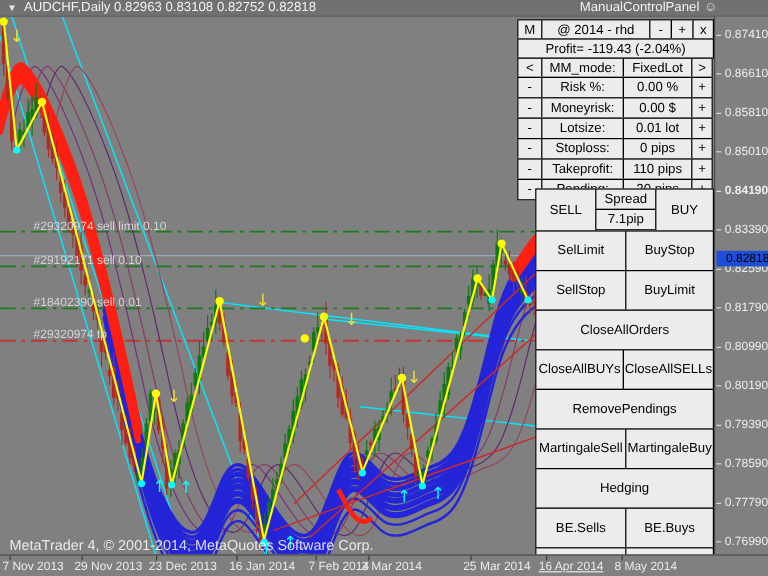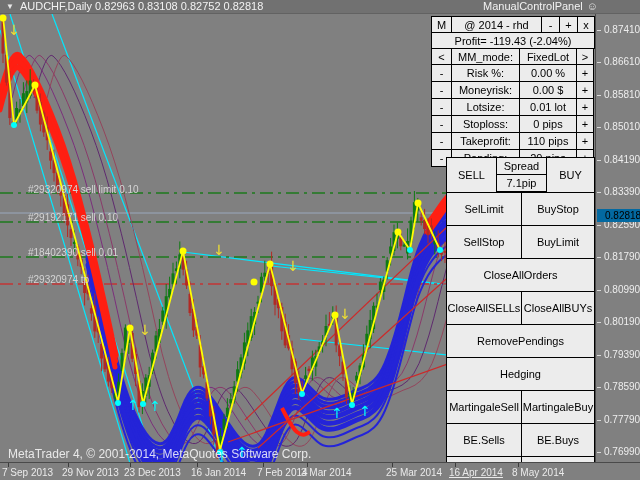--- a/index.html
+++ b/index.html
@@ -33,21 +33,21 @@
   .w50{width:51px;} .w75{width:76px;} .w73{flex:1;}
   .spread-col{display:flex;flex-direction:column;width:51px;margin-left:-1px;margin-top:-1px;}
   .spread-col .cell{margin:0;width:100%;height:18px;}
   .spread-col .cell+ .cell{margin-top:-1px;}
   .trade-big{height:35px;}
   
   .price-axis{position:absolute;left:595px;top:14px;width:45px;height:448px;background:#808080;
               border-left:1px solid #4a4a4a;z-index:3;color:#ededed;font-size:10px;}
   .pa-tick{position:absolute;left:0;height:12px;line-height:12px;white-space:nowrap;}
   .pa-dash{display:inline-block;width:4px;height:1px;background:#d9d9d9;vertical-align:middle;margin-right:3px;margin-left:1px;}
-  .pa-current{position:absolute;left:1px;width:44px;height:13px;background:#0369a1;color:#000;
+  .pa-current{position:absolute;left:1px;width:44px;height:13px;background:#1d4ed8;color:#000;
               line-height:13px;padding-left:8px;font-size:10px;z-index:4;}
   .time-axis{position:absolute;left:0;top:462px;width:640px;height:18px;background:#808080;
              border-top:1px solid #4a4a4a;z-index:3;color:#eaeaea;font-size:10px;}
   .ta-label{position:absolute;top:4px;white-space:nowrap;}
   .ta-tick{position:absolute;top:0;width:1px;height:4px;background:#3c3c3c;}
 </style>
 </head>
 <body>
 
 <div class="screen">
@@ -474,64 +474,64 @@
         <div class="cell w73">BuyStop</div>
       </div>
       <div class="p-row h32">
         <div class="cell w75">SellStop</div>
         <div class="cell w73">BuyLimit</div>
       </div>
       <div class="p-row h32">
         <div class="cell grow">CloseAllOrders</div>
       </div>
       <div class="p-row h32">
+        <div class="cell w73">CloseAllBUYs</div>
         <div class="cell w75">CloseAllSELLs</div>
-        <div class="cell w73">CloseAllBUYs</div>
       </div>
       <div class="p-row h32">
         <div class="cell grow">RemovePendings</div>
-      </div>
-      <div class="p-row h32">
-        <div class="cell grow">Hedging</div>
       </div>
       <div class="p-row h32">
         <div class="cell w75">MartingaleSell</div>
         <div class="cell w73">MartingaleBuy</div>
+      </div>
+      <div class="p-row h32">
+        <div class="cell grow">Hedging</div>
       </div>
       <div class="p-row h32">
         <div class="cell w75">BE.Sells</div>
         <div class="cell w73">BE.Buys</div>
       </div>
       <div class="p-row h32">
         <div class="cell w75">Mod.TP.Sells</div>
         <div class="cell w73">Mod.TP.Buys</div>
       </div>
     </div>
   </div>
 
   <div class="price-axis" id="price-axis">
       <div class="pa-tick" style="top: 10px;"><span class="pa-dash"></span>0.87410</div>
       <div class="pa-tick" style="top: 42px;"><span class="pa-dash"></span>0.86610</div>
       <div class="pa-tick" style="top: 75px;"><span class="pa-dash"></span>0.85810</div>
       <div class="pa-tick" style="top: 107px;"><span class="pa-dash"></span>0.85010</div>
-      <div class="pa-tick" style="top: 140px;"><span class="pa-dash"></span>0.84190</div>
+      <div class="pa-tick" style="top: 140px; font-weight: bold;"><span class="pa-dash"></span>0.84190</div>
       <div class="pa-tick" style="top: 172px;"><span class="pa-dash"></span>0.83390</div>
       <div class="pa-tick" style="top: 205px;"><span class="pa-dash"></span>0.82590</div>
       <div class="pa-tick" style="top: 237px;"><span class="pa-dash"></span>0.81790</div>
       <div class="pa-tick" style="top: 270px;"><span class="pa-dash"></span>0.80990</div>
       <div class="pa-tick" style="top: 302px;"><span class="pa-dash"></span>0.80190</div>
       <div class="pa-tick" style="top: 335px;"><span class="pa-dash"></span>0.79390</div>
       <div class="pa-tick" style="top: 367px;"><span class="pa-dash"></span>0.78590</div>
       <div class="pa-tick" style="top: 400px;"><span class="pa-dash"></span>0.77790</div>
       <div class="pa-tick" style="top: 432px;"><span class="pa-dash"></span>0.76990</div>
       <div class="pa-current" style="top: 195px;">0.82818</div>
     </div>
 
   <div class="time-axis" id="time-axis">
-      <div class="ta-label" style="left: 2px;">7 Sep 2013</div>
+      <div class="ta-label" style="left: 2px;">7 Nov 2013</div>
       <div class="ta-tick" style="left: 8px;"></div>
       <div class="ta-label" style="left: 62px;">29 Nov 2013</div>
       <div class="ta-tick" style="left: 68px;"></div>
       <div class="ta-label" style="left: 124px;">23 Dec 2013</div>
       <div class="ta-tick" style="left: 130px;"></div>
       <div class="ta-label" style="left: 191px;">16 Jan 2014</div>
       <div class="ta-tick" style="left: 197px;"></div>
       <div class="ta-label" style="left: 257px;">7 Feb 2014</div>
       <div class="ta-tick" style="left: 263px;"></div>
       <div class="ta-label" style="left: 301px;">3 Mar 2014</div>

